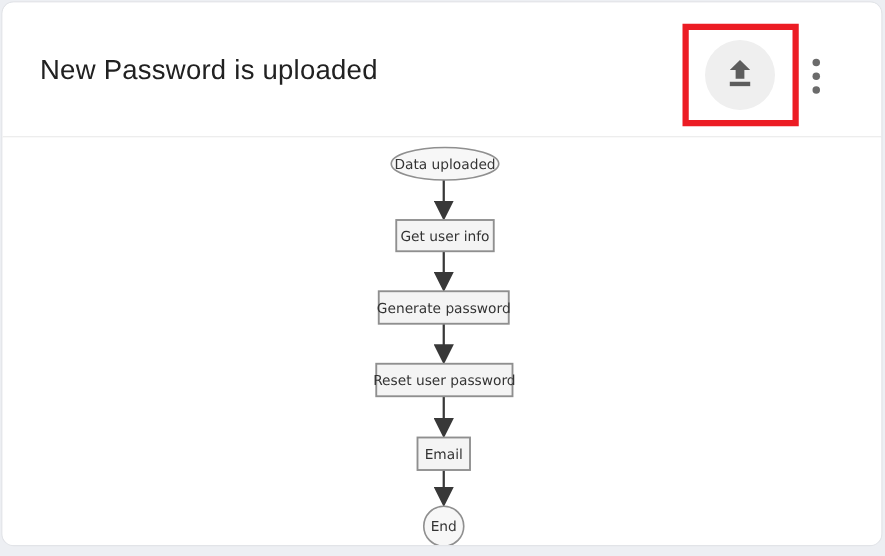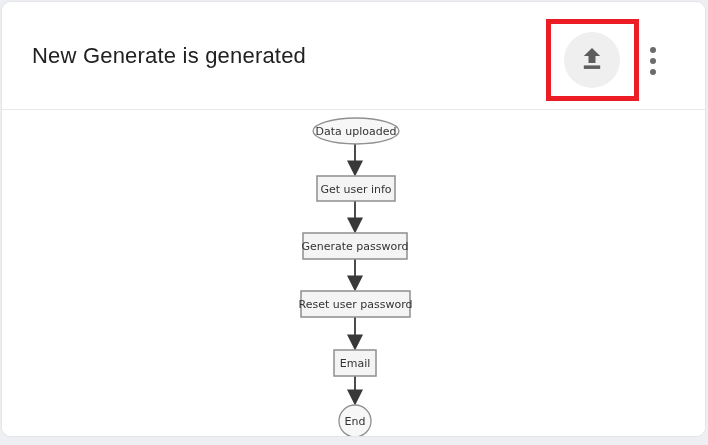--- a/index.html
+++ b/index.html
@@ -81,21 +81,21 @@
     font-size: 11px;
     fill: #333333;
   }
 </style>
 </head>
 <body>
 
 <div class="card">
 
   <div class="card-header">
-    <div class="card-title">New Generate is generated</div>
+    <div class="card-title">New Password is uploaded</div>
 
     <button class="icon-button-round">
       <span>
         <svg width="28" height="28" viewBox="0 0 24 24">
           <path fill="#5d5d5d" d="M9 15.5h6v-6h4L12 2.5l-7 7h4v6z"></path>
           <rect fill="#5d5d5d" x="5" y="17.5" width="14" height="3"></rect>
         </svg>
       </span>
     </button>
 

